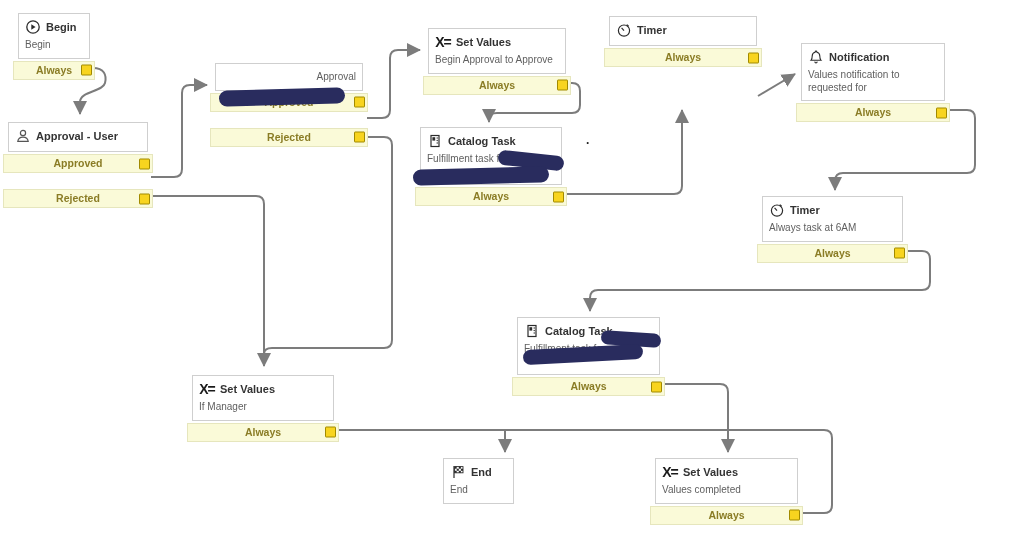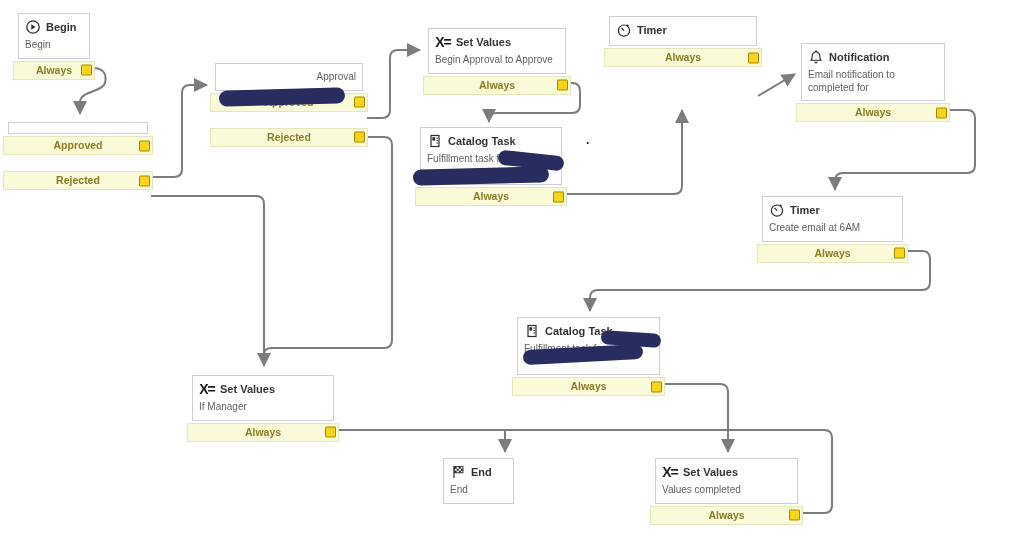--- a/index.html
+++ b/index.html
@@ -73,20 +73,29 @@
       <div class="nbody">Begin</div>
     </div>
     <div class="crow">
       <span>Always</span>
       <span class="port"></span>
     </div>
   </div>
 
   <div class="node" style="left:8px;top:122px;width:140px">
     <div class="nbox">
+      <div class="nhead">
+        <span class="ico">
+          <svg width="16" height="16" viewBox="0 0 16 16" fill="none" stroke="#555" stroke-width="1.2">
+              <circle cx="8" cy="5" r="2.6"></circle>
+              <path d="M2.8 13.4 C3.3 9.8 6 9.2 8 9.2 C10 9.2 12.7 9.8 13.2 13.4 Z"></path>
+            </svg>
+        </span>
+        <span class="ntitle">Approval - User</span>
+      </div>
     </div>
     <div class="crow">
       <span>Approved</span>
       <span class="port"></span>
     </div>
     <div class="crow">
       <span>Rejected</span>
       <span class="port"></span>
     </div>
   </div>
@@ -164,41 +173,41 @@
     <div class="nbox">
       <div class="nhead">
         <span class="ico">
           <svg width="16" height="16" viewBox="0 0 16 16" fill="none" stroke="#2b2b2b" stroke-width="1.1">
               <path d="M8 2.1 c.5 0 .9.4.9.9 v.3 c1.8.4 2.9 1.9 2.9 3.8 c0 2.8.6 3.6 1.2 4.2 H3 c.6-.6 1.2-1.4 1.2-4.2 c0-1.9 1.1-3.4 2.9-3.8 v-.3 c0-.5.4-.9.9-.9 Z"></path>
               <path d="M6.7 12.6 c.2.8.7 1.3 1.3 1.3 s1.1-.5 1.3-1.3"></path>
             </svg>
         </span>
         <span class="ntitle">Notification</span>
       </div>
-      <div class="nbody">Email notification to completed for</div>
+      <div class="nbody">Values notification to requested for</div>
     </div>
     <div class="crow">
       <span>Always</span>
       <span class="port"></span>
     </div>
   </div>
 
   <div class="node" style="left:762px;top:196px;width:141px">
     <div class="nbox">
       <div class="nhead">
         <span class="ico">
           <svg width="16" height="16" viewBox="0 0 16 16" fill="none" stroke="#2b2b2b" stroke-width="1.2">
               <circle cx="8" cy="8.6" r="5.6"></circle>
               <path d="M8 8.6 L5.6 5.9"></path>
               <path d="M10.8 2.6 L12.6 4.2"></path>
             </svg>
         </span>
         <span class="ntitle">Timer</span>
       </div>
-      <div class="nbody">Create email at 6AM</div>
+      <div class="nbody">Always task at 6AM</div>
     </div>
     <div class="crow">
       <span>Always</span>
       <span class="port"></span>
     </div>
   </div>
 
   <div class="node" style="left:517px;top:317px;width:143px">
     <div class="nbox">
       <div class="nhead">

